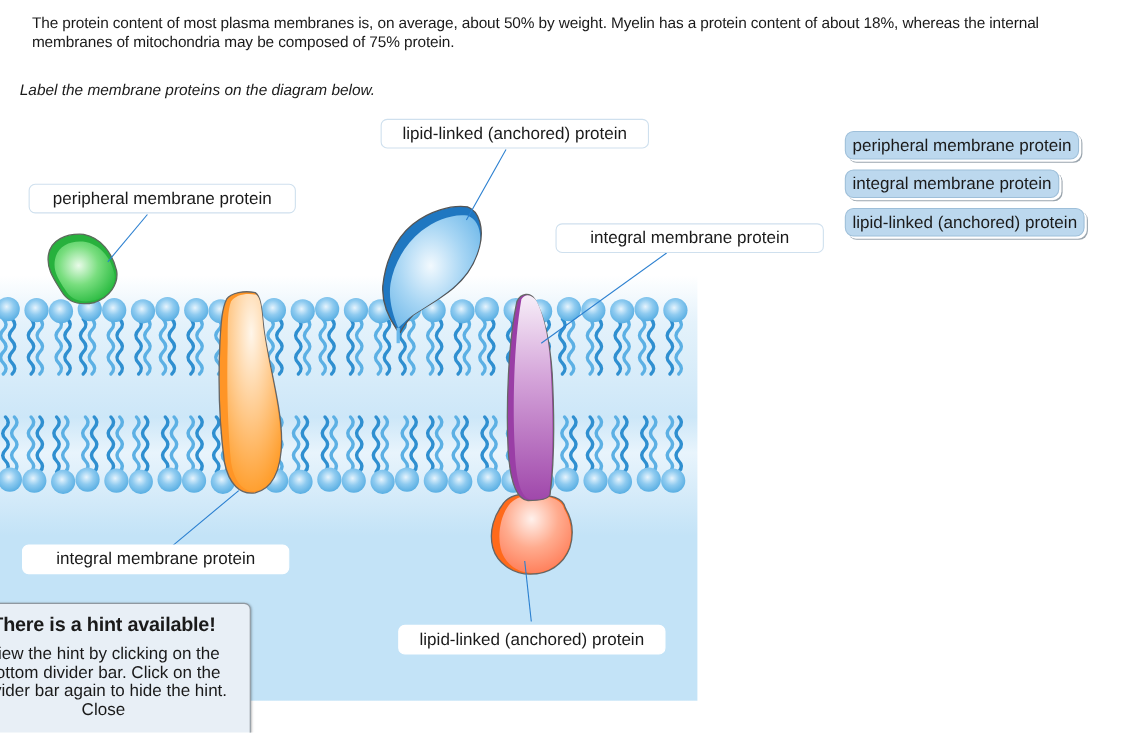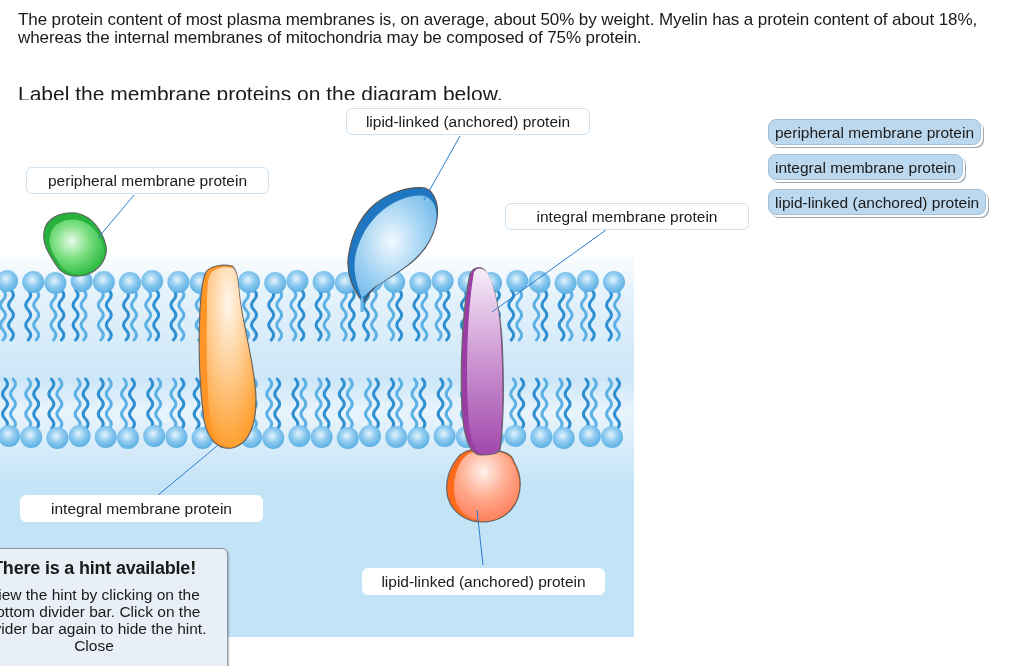--- a/index.html
+++ b/index.html
@@ -2,26 +2,26 @@
 <html><head>
 <meta charset="utf-8">
 <style>
   html, body { margin:0; padding:0; }
   body {
     width:1024px; height:666px; position:relative; overflow:hidden;
     background:#ffffff;
     font-family:"Liberation Sans", sans-serif; color:#1a1a1a;
   }
   .intro {
-    position:absolute; left:18px; top:11px; width:990px;
-    font-size:17px; line-height:18px; letter-spacing:-0.1px;
+    position:absolute; left:29px; top:11px; width:990px;
+    font-size:14px; line-height:18px; letter-spacing:-0.1px;
   }
   .instruction {
-    position:absolute; left:18px; top:84px;
-    font-size:21px; line-height:20px;
+    position:absolute; left:18px; top:71px;
+    font-size:14px; line-height:20px;font-style:italic;
   }
   #diagram { position:absolute; left:0; top:100px; }
   .label-box {
     position:absolute; background:#ffffff;
     border:1px solid #cfe0ee; border-radius:6px;
     font-size:15.5px; color:#1a1a1a; text-align:center;
     line-height:26px; height:27px; box-sizing:border-box;
     cursor:pointer; white-space:nowrap;
   }
   .label-box.on-fill { border-color:#ffffff; }

